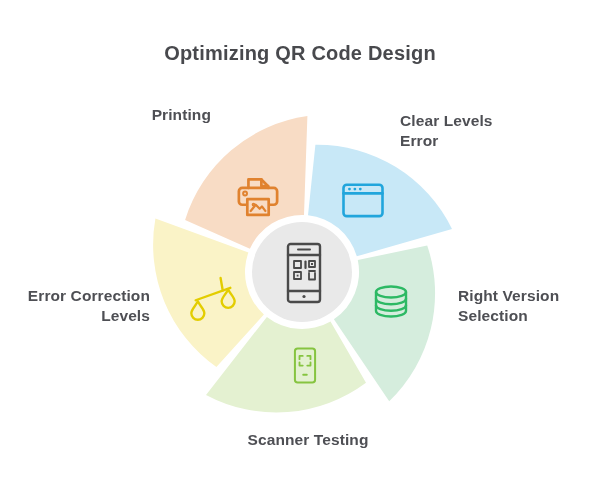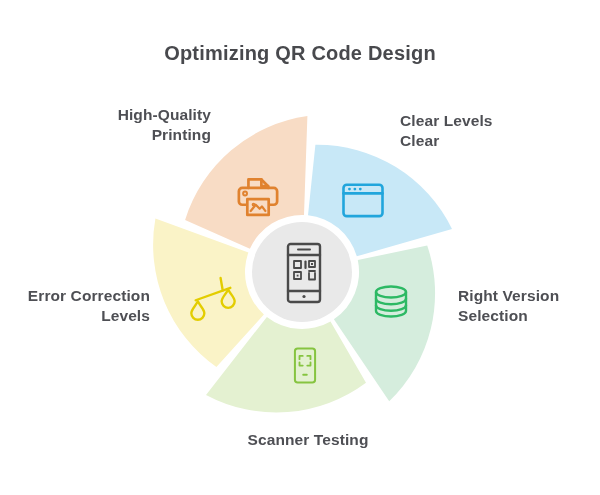--- a/index.html
+++ b/index.html
@@ -105,27 +105,26 @@
         <rect x="8" y="30" width="7" height="7" stroke-width="1.8"></rect>
         <rect x="10.7" y="32.7" width="1.8" height="1.8" stroke="none" fill="#4a4a4a"></rect>
         <path d="M23 31 V37.5 H29 V31" stroke-width="1.8"></path>
       </g>
     </svg>
   </svg>
 
   <div class="title">Optimizing QR Code Design</div>
 
   <div class="label lbl-hq">
-    <div>High-Quality</div>
     <div>Printing</div>
   </div>
 
   <div class="label lbl-cq">
     <div>Clear Levels</div>
-    <div>Clear</div>
+    <div>Error</div>
   </div>
 
   <div class="label lbl-st">
     <div>Scanner Testing</div>
   </div>
 
   <div class="label lbl-rv">
     <div>Right Version</div>
     <div>Selection</div>
   </div>

